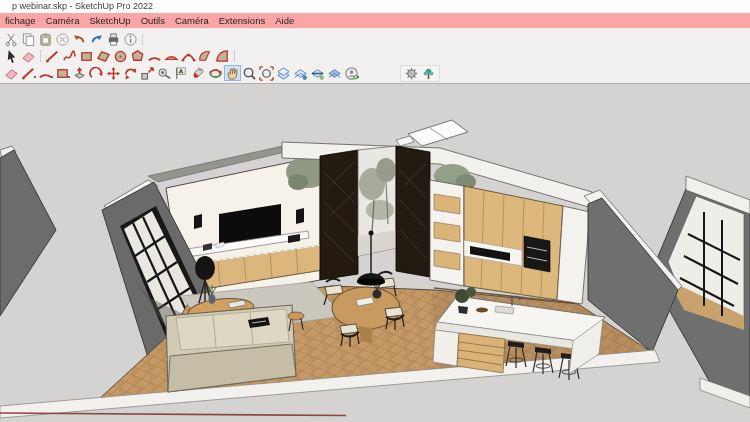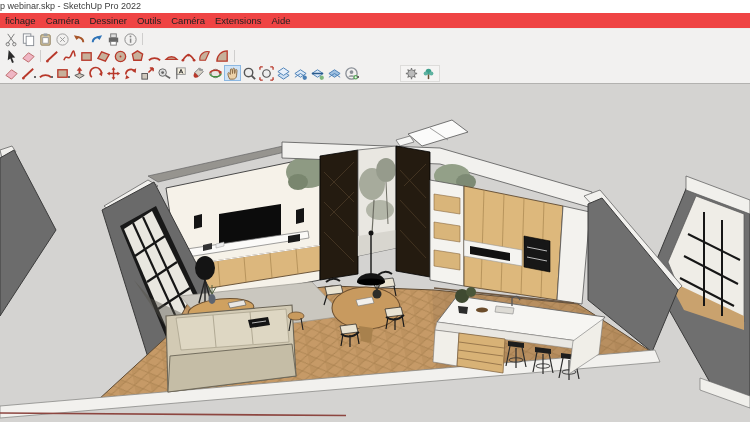--- a/index.html
+++ b/index.html
@@ -1,21 +1,21 @@
 <!DOCTYPE html>
 <html><head>
 <meta charset="utf-8">
 <style>
   html,body{margin:0;padding:0}
   body{width:750px;height:422px;overflow:hidden;background:#fff;
        font-family:"Liberation Sans",sans-serif;-webkit-font-smoothing:antialiased}
   .window{width:750px;height:422px;display:flex;flex-direction:column}
   .titlebar{height:13px;background:#fff;display:flex;align-items:center;
-            padding-left:0;font-size:9px;color:#3c3c3c}
-  .menubar{height:15px;background:#ef4444;display:flex;align-items:center;
+            padding-left:12px;font-size:9px;color:#3c3c3c}
+  .menubar{height:15px;background:#fca5a5;display:flex;align-items:center;
            font-size:9.5px;color:#222;border-bottom:1px solid #ececec}
   .menubar .mi{padding:0 5px;cursor:default}
   .toolbars{background:#f2f1f0;padding:2px 0 1px 3px;border-bottom:1px solid #b3b2b0}
   .trow{display:flex;align-items:center;height:17px}
   .tbtn{width:17px;height:16px;display:flex;align-items:center;justify-content:center;
         position:relative;flex:0 0 auto;border:1px solid transparent;box-sizing:border-box}
   .tbtn.active{background:#cfe3f6;border:1px solid #8cb8e2}
   .tbtn .dd{position:absolute;right:0px;bottom:2px;width:2px;height:2px;background:#666}
   .sep{width:1px;height:12px;background:#cfcecd;margin:0 3px;flex:0 0 auto}
   .island{display:flex;align-items:center;margin-left:40px;border:1px solid #dddcda;
@@ -28,21 +28,21 @@
 
 <div class="window">
 
   <div class="titlebar">
     <span>p webinar.skp - SketchUp Pro 2022</span>
   </div>
 
   <div class="menubar" id="menubar">
       <div class="mi">fichage</div>
       <div class="mi">Caméra</div>
-      <div class="mi">Dessiner</div>
+      <div class="mi">SketchUp</div>
       <div class="mi">Outils</div>
       <div class="mi">Caméra</div>
       <div class="mi">Extensions</div>
       <div class="mi">Aide</div>
     </div>
 
   <div class="toolbars">
     <div class="trow" id="trow1">
         <div class="tbtn">
           <svg width="15" height="15" viewBox="0 0 16 16">

